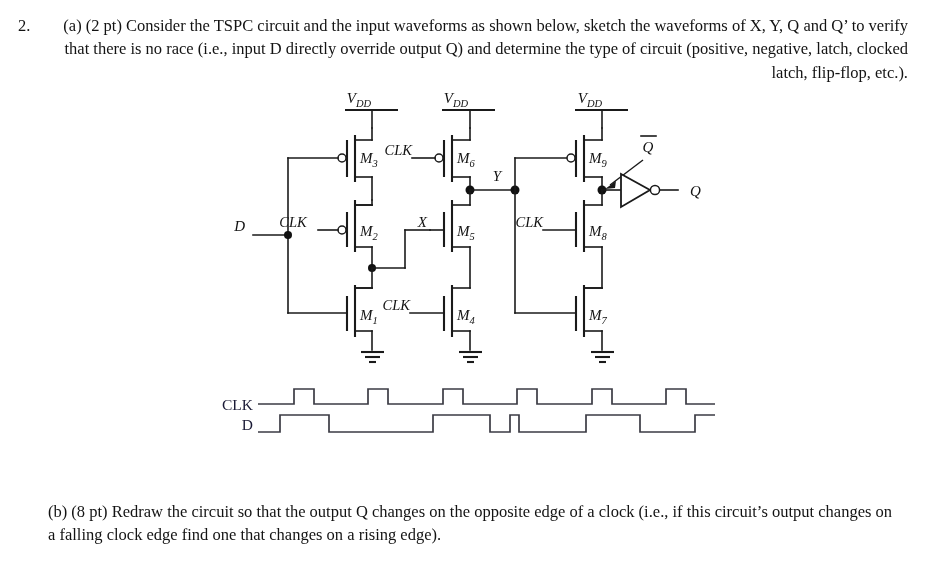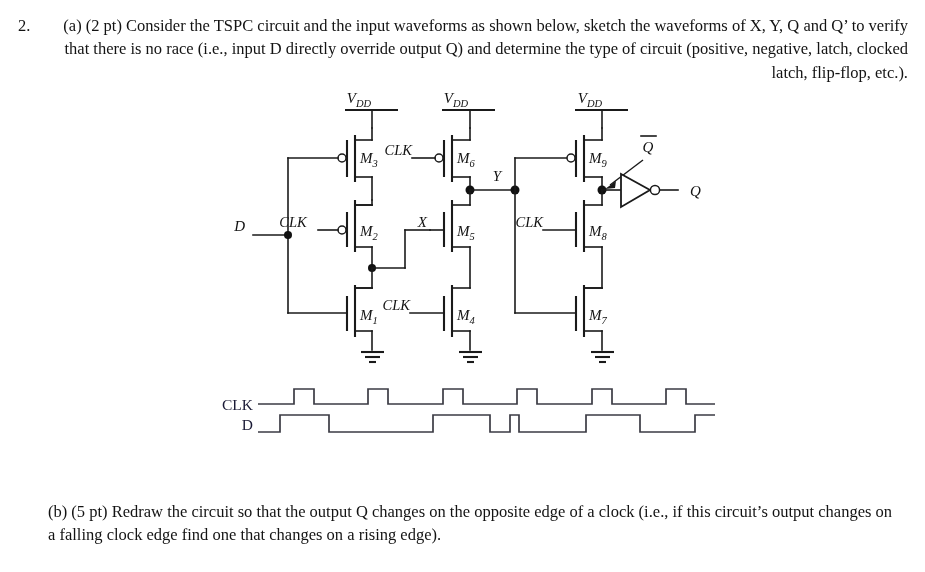--- a/index.html
+++ b/index.html
@@ -335,14 +335,14 @@
   <text class="wf-lbl" x="253" y="410" text-anchor="end">CLK</text>
   <text class="wf-lbl" x="253" y="430" text-anchor="end">D</text>
 
   <polyline class="waveform" id="clk-trace" points="258,404 294,404 294,389 314,389 314,404 368,404 368,389 388,389 388,404 443,404 443,389 463,389 463,404 517,404 517,389 537,389 537,404 592,404 592,389 612,389 612,404 666,404 666,389 686,389 686,404 715,404"></polyline>
   <polyline class="waveform" id="d-trace" points="258,432 280,432 280,415 329,415 329,432 433,432 433,415 490,415 490,432 510,432 510,415 519,415 519,432 586,432 586,415 640,415 640,432 695,432 695,415 715,415"></polyline>
 
 </svg>
 </div>
 
 <div class="qblock" id="question-b">
-  <span class="qbody">(b) (5 pt) Redraw the circuit so that the output Q changes on the opposite edge of a clock (i.e., if this circuit’s output changes on a falling clock edge find one that changes on a rising edge).</span>
+  <span class="qbody">(b) (8 pt) Redraw the circuit so that the output Q changes on the opposite edge of a clock (i.e., if this circuit’s output changes on a falling clock edge find one that changes on a rising edge).</span>
 </div>
 
 </body></html>

